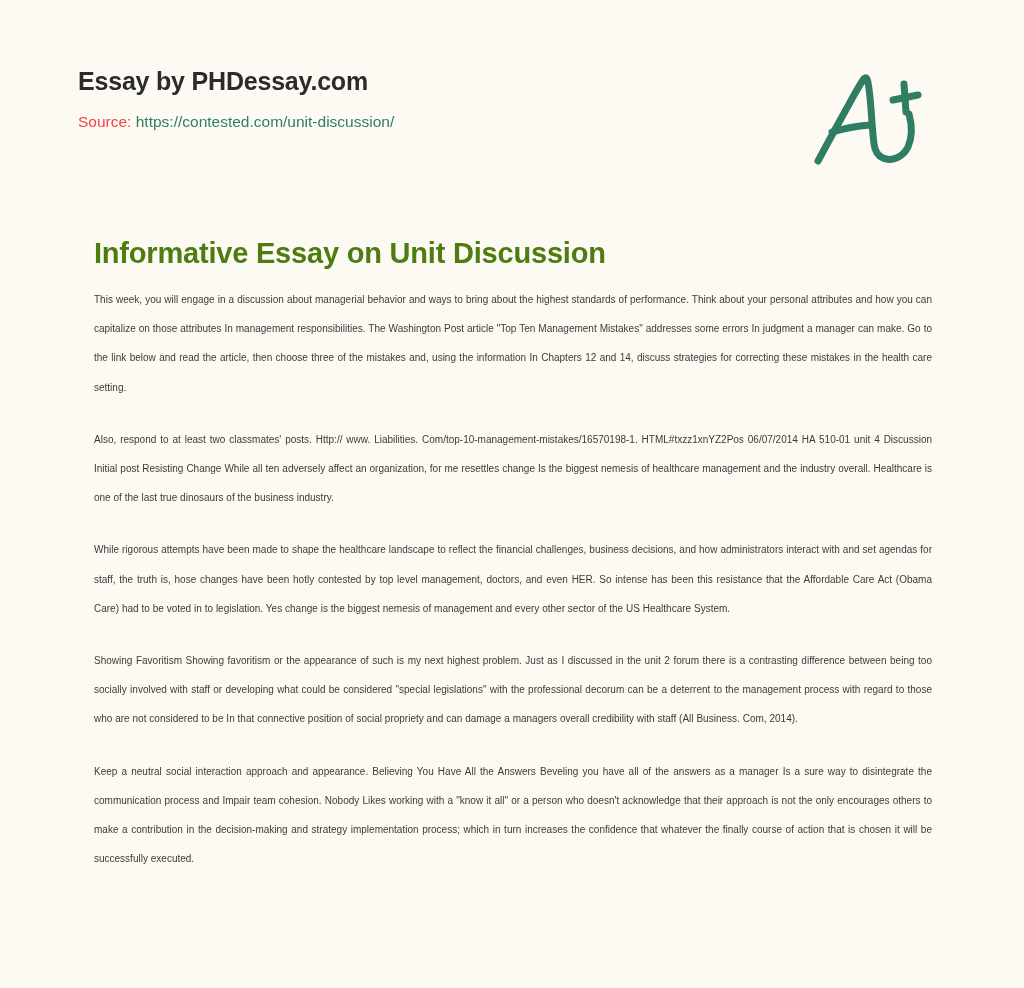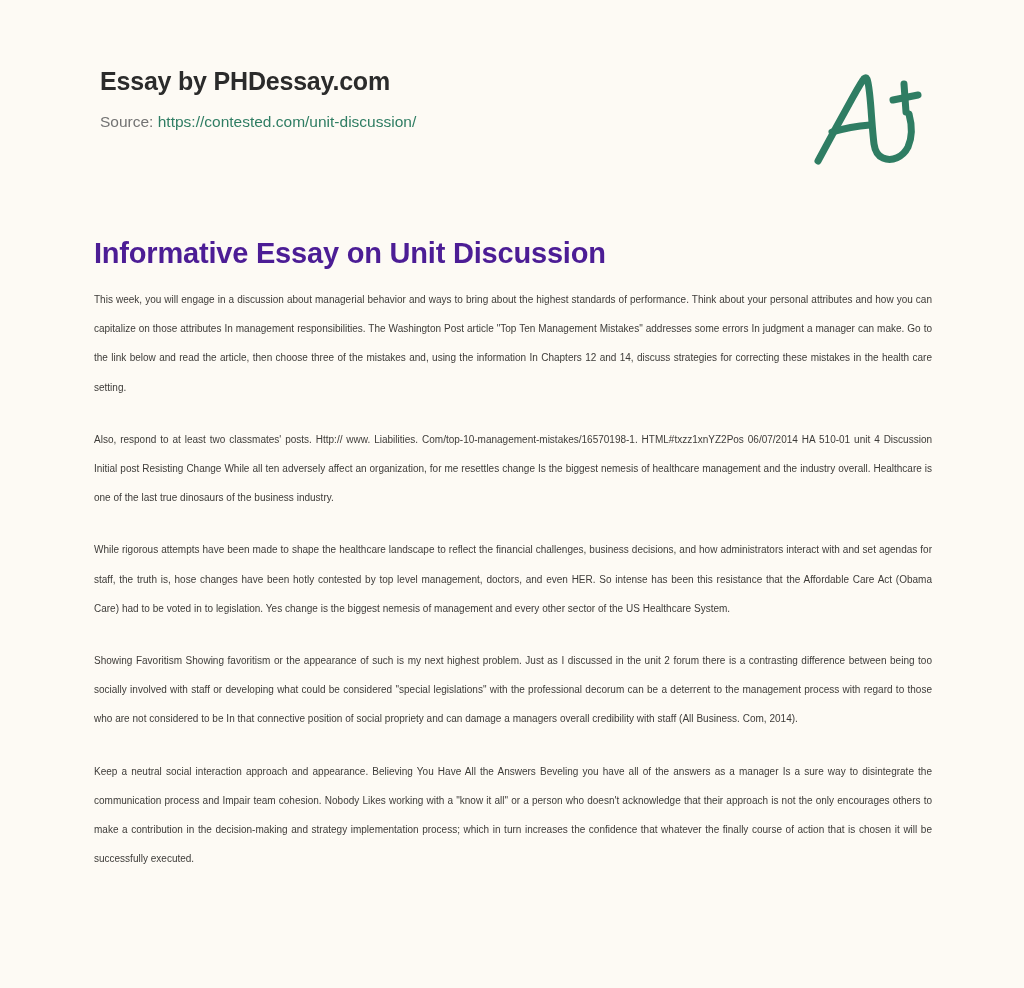--- a/index.html
+++ b/index.html
@@ -17,41 +17,41 @@
     position: relative;
     width: 1024px;
     height: 988px;
     box-sizing: border-box;
     background: #fdfaf4;
   }
 
   
   .header {
     position: absolute;
-    left: 100px;
+    left: 78px;
     top: 66px;
     width: 836px;
   }
   .brand-line {
     font-size: 25px;
     font-weight: 700;
     color: #2b2b2b;
     letter-spacing: -0.2px;
     line-height: 1.2;
     white-space: nowrap;
   }
   .source-line {
     margin-top: 17px;
     font-size: 15.5px;
     line-height: 1.2;
     color: #8a8882;
     white-space: nowrap;
   }
   .source-label {
-    color: #737373;
+    color: #ef4444;
   }
   .source-url {
     color: #2f7d63;
     text-decoration: none;
   }
 
   
   .logo {
     position: absolute;
     left: 806px;
@@ -66,21 +66,21 @@
   }
 
   
   .doc-title {
     position: absolute;
     left: 94px;
     top: 216px;
     width: 840px;
     font-size: 29px;
     font-weight: 700;
-    color: #4c1d95;
+    color: #4d7c0f;
     letter-spacing: -0.2px;
     line-height: 1.25;
   }
 
   
   .body-copy {
     position: absolute;
     left: 94px;
     top: 285px;
     width: 838px;

